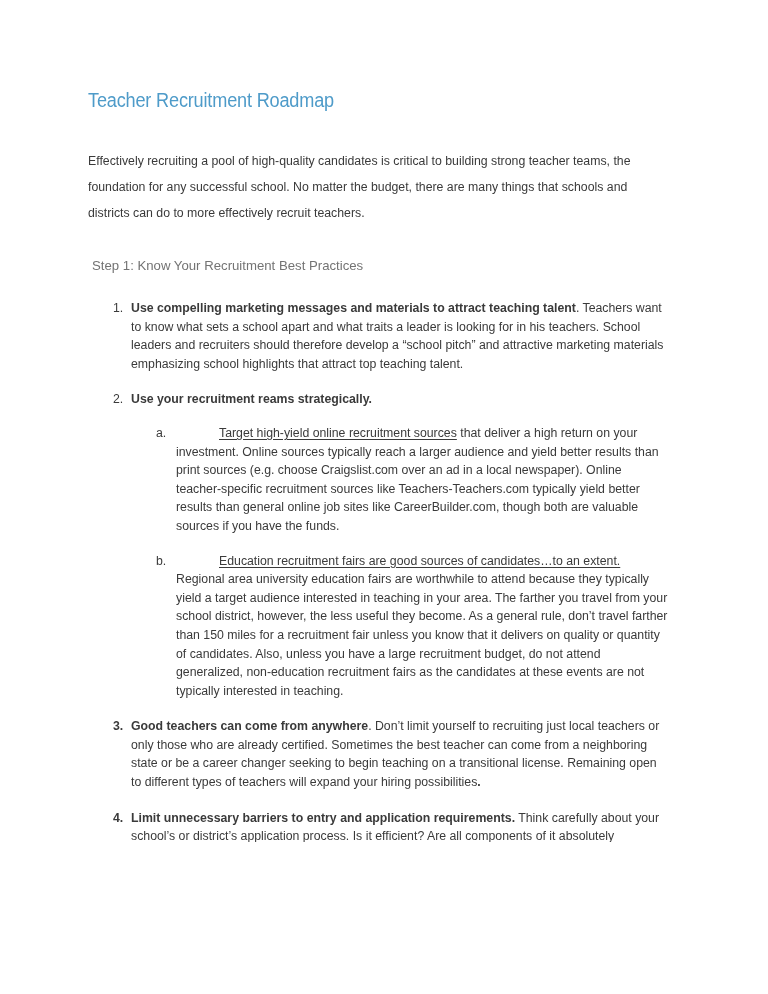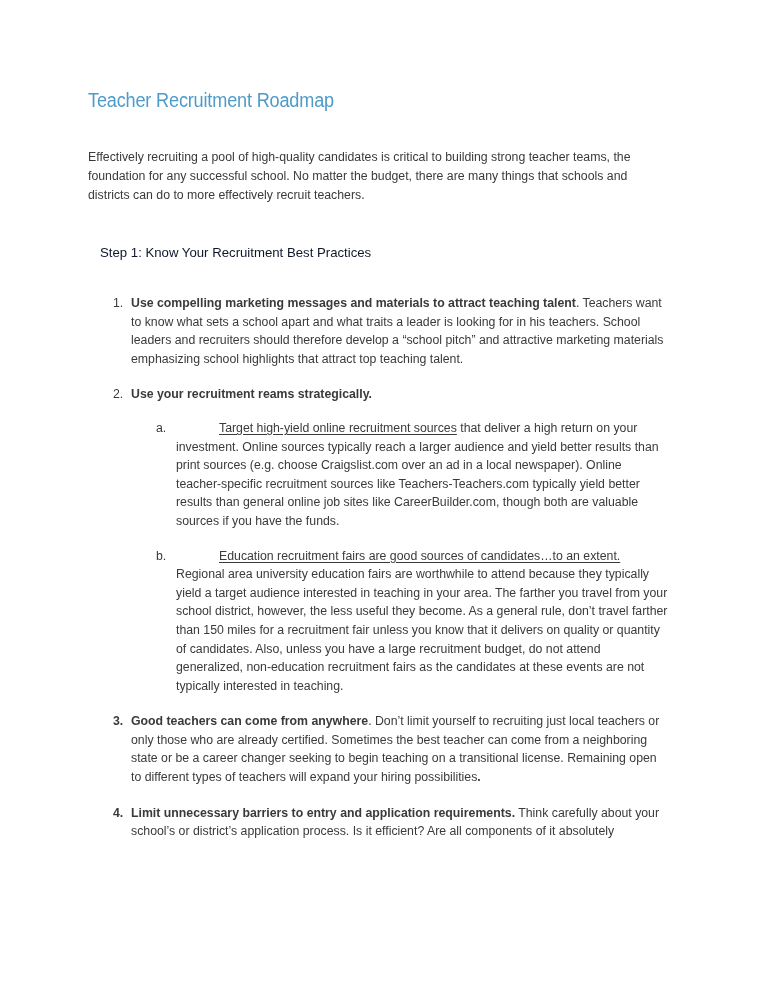--- a/index.html
+++ b/index.html
@@ -38,31 +38,31 @@
     padding-top: 88px;
     font-stretch: condensed;
     transform: scaleX(0.93);
     transform-origin: left center;
   }
 
   .intro {
     margin: 0;
     padding-top: 36px;
     font-size: 12.3px;
-    line-height: 19px;
+    line-height: 26px;
     color: #3a3a3a;
   }
 
   .step-heading {
-    margin: 12px;
+    margin: 4px;
     padding-top: 27px;
     font-size: 13.2px;
     line-height: 18px;
     font-weight: 400;
-    color: #0f172a;
+    color: #737373;
   }
 
   .lead-in-para {
     margin: 0;
     padding-top: 22px;
     font-size: 12.3px;
     line-height: 18.6px;
   }
 
   ol.main-list {

